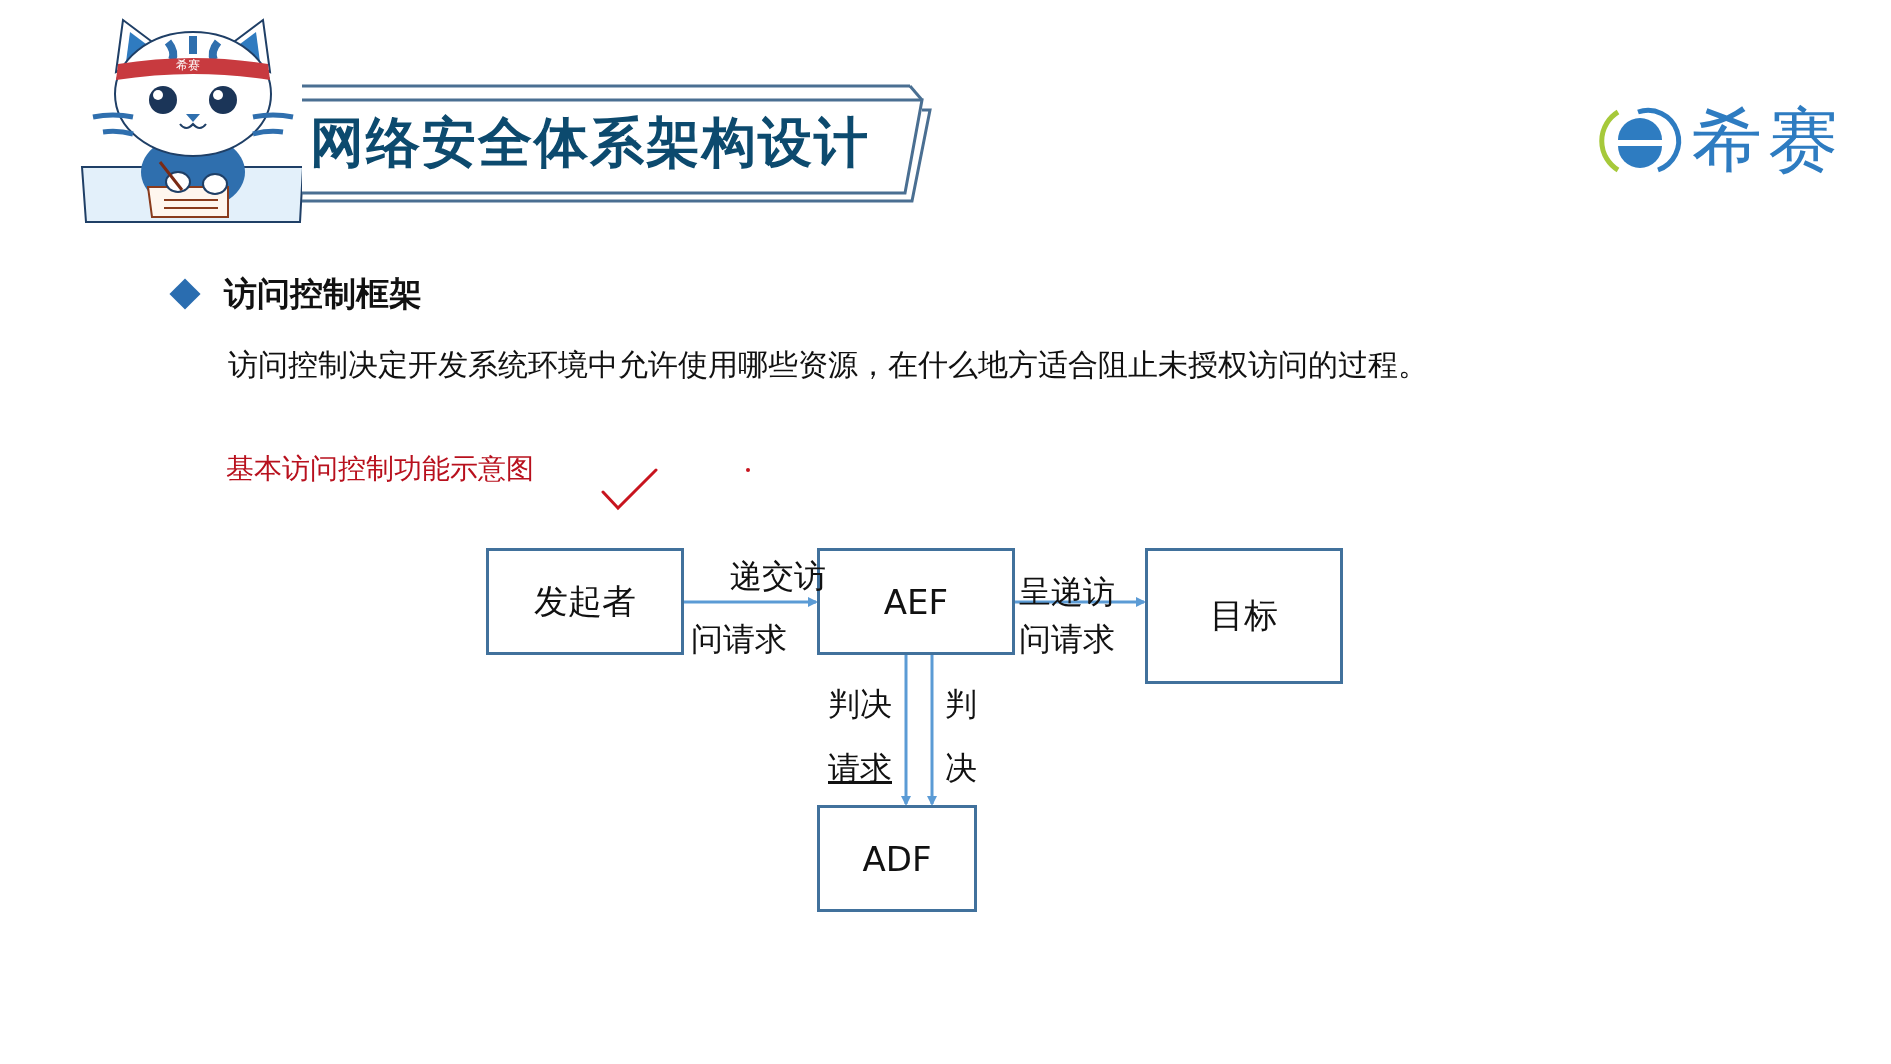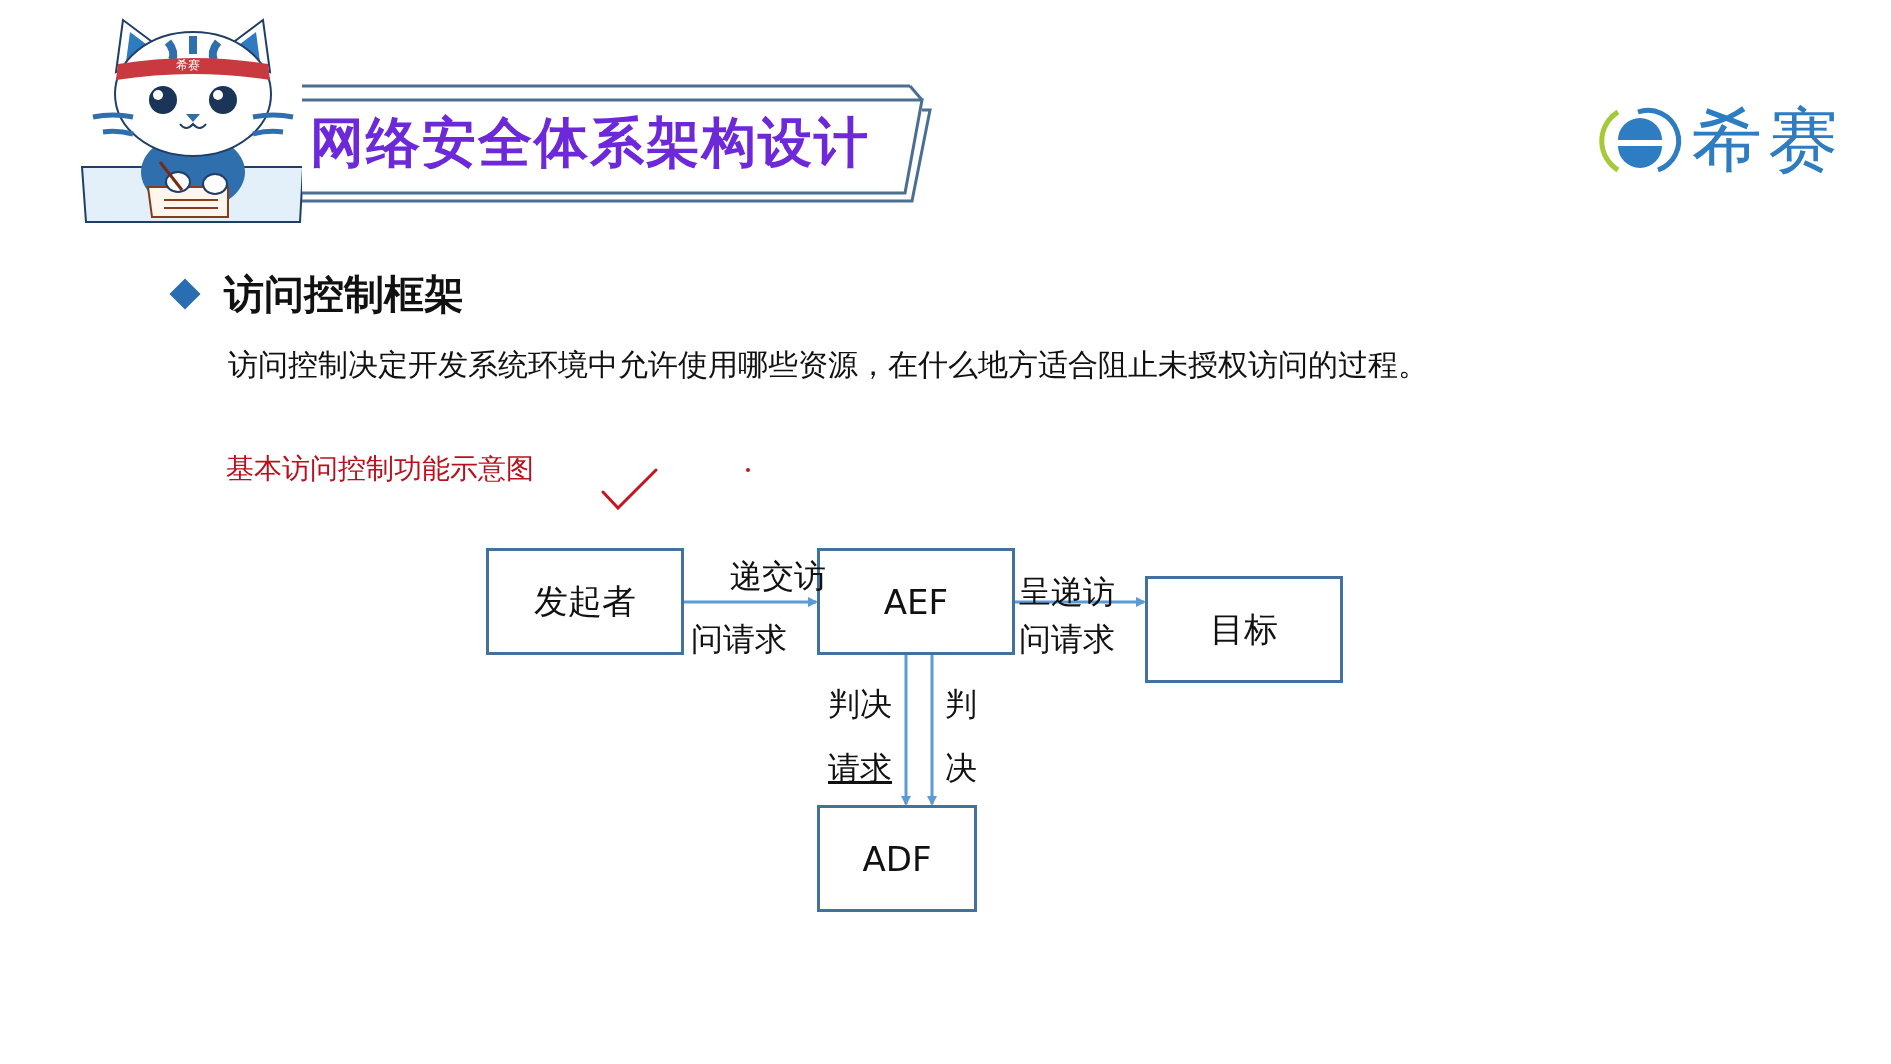--- a/index.html
+++ b/index.html
@@ -1,22 +1,22 @@
 <!DOCTYPE html>
 <html><head>
 <meta charset="utf-8">
 <style>
   html,body{margin:0;padding:0;background:#ffffff;}
   body{width:1891px;height:1064px;position:relative;overflow:hidden;font-family:"DejaVu Sans","Liberation Sans",sans-serif;}
   .abs{position:absolute;}
-  .title-text{position:absolute;left:310px;top:110px;font-size:54px;font-weight:bold;color:#6d28d9;letter-spacing:2px;white-space:nowrap;line-height:66px;text-align:right;}
+  .title-text{position:absolute;left:310px;top:110px;font-size:54px;font-weight:bold;color:#0c4a6e;letter-spacing:2px;white-space:nowrap;line-height:66px;text-align:right;}
   .logo{position:absolute;left:1598px;top:100px;width:250px;height:80px;}
   .logo-text{position:absolute;left:1692px;top:100px;font-size:70px;color:#2e7cc1;line-height:80px;letter-spacing:6px;}
   .heading-diamond{position:absolute;left:174px;top:283px;width:22px;height:22px;background:#2a6db0;transform:rotate(45deg);}
-  .heading{position:absolute;left:224px;top:272px;font-size:40px;font-weight:bold;color:#111;line-height:44px;}
+  .heading{position:absolute;left:224px;top:272px;font-size:33px;font-weight:bold;color:#111;line-height:44px;}
   .body-text{position:absolute;left:228px;top:344px;font-size:30px;color:#111;line-height:42px;white-space:nowrap;}
   .caption{position:absolute;left:226px;top:448px;font-size:28px;color:#b8101d;line-height:42px;white-space:nowrap;}
   .box{position:absolute;border:3px solid #41719c;background:#fff;box-sizing:border-box;display:flex;align-items:center;justify-content:center;font-size:34px;color:#111;}
   .lbl{position:absolute;font-size:32px;color:#111;line-height:40px;white-space:nowrap;}
   svg{position:absolute;left:0;top:0;}
 </style>
 </head>
 <body>
 
 <div class="abs" style="left:78px;top:12px;width:230px;height:215px;">
@@ -103,21 +103,21 @@
   <line x1="906" y1="654" x2="906" y2="804" stroke="#5b9bd5" stroke-width="3" marker-end="url(#ah)"></line>
   <line x1="932" y1="654" x2="932" y2="804" stroke="#5b9bd5" stroke-width="3" marker-end="url(#ah)"></line>
 </svg>
 
 <div class="box" style="left:486px;top:548px;width:198px;height:107px;text-align:right;">
   <span>发起者</span>
 </div>
 <div class="box" style="left:817px;top:548px;width:198px;height:107px;">
   <span>AEF</span>
 </div>
-<div class="box" style="left:1145px;top:548px;width:198px;height:107px;margin-top:28px;">
+<div class="box" style="left:1145px;top:548px;width:198px;height:136px;">
   <span>目标</span>
 </div>
 <div class="box" style="left:817px;top:805px;width:160px;height:107px;">
   <span>ADF</span>
 </div>
 
 <div class="lbl" style="left:691px;top:556px;margin-left:39px;">递交访</div>
 <div class="lbl" style="left:691px;top:619px;">问请求</div>
 <div class="lbl" style="left:1019px;top:572px;">呈递访</div>
 <div class="lbl" style="left:1019px;top:619px;">问请求</div>

